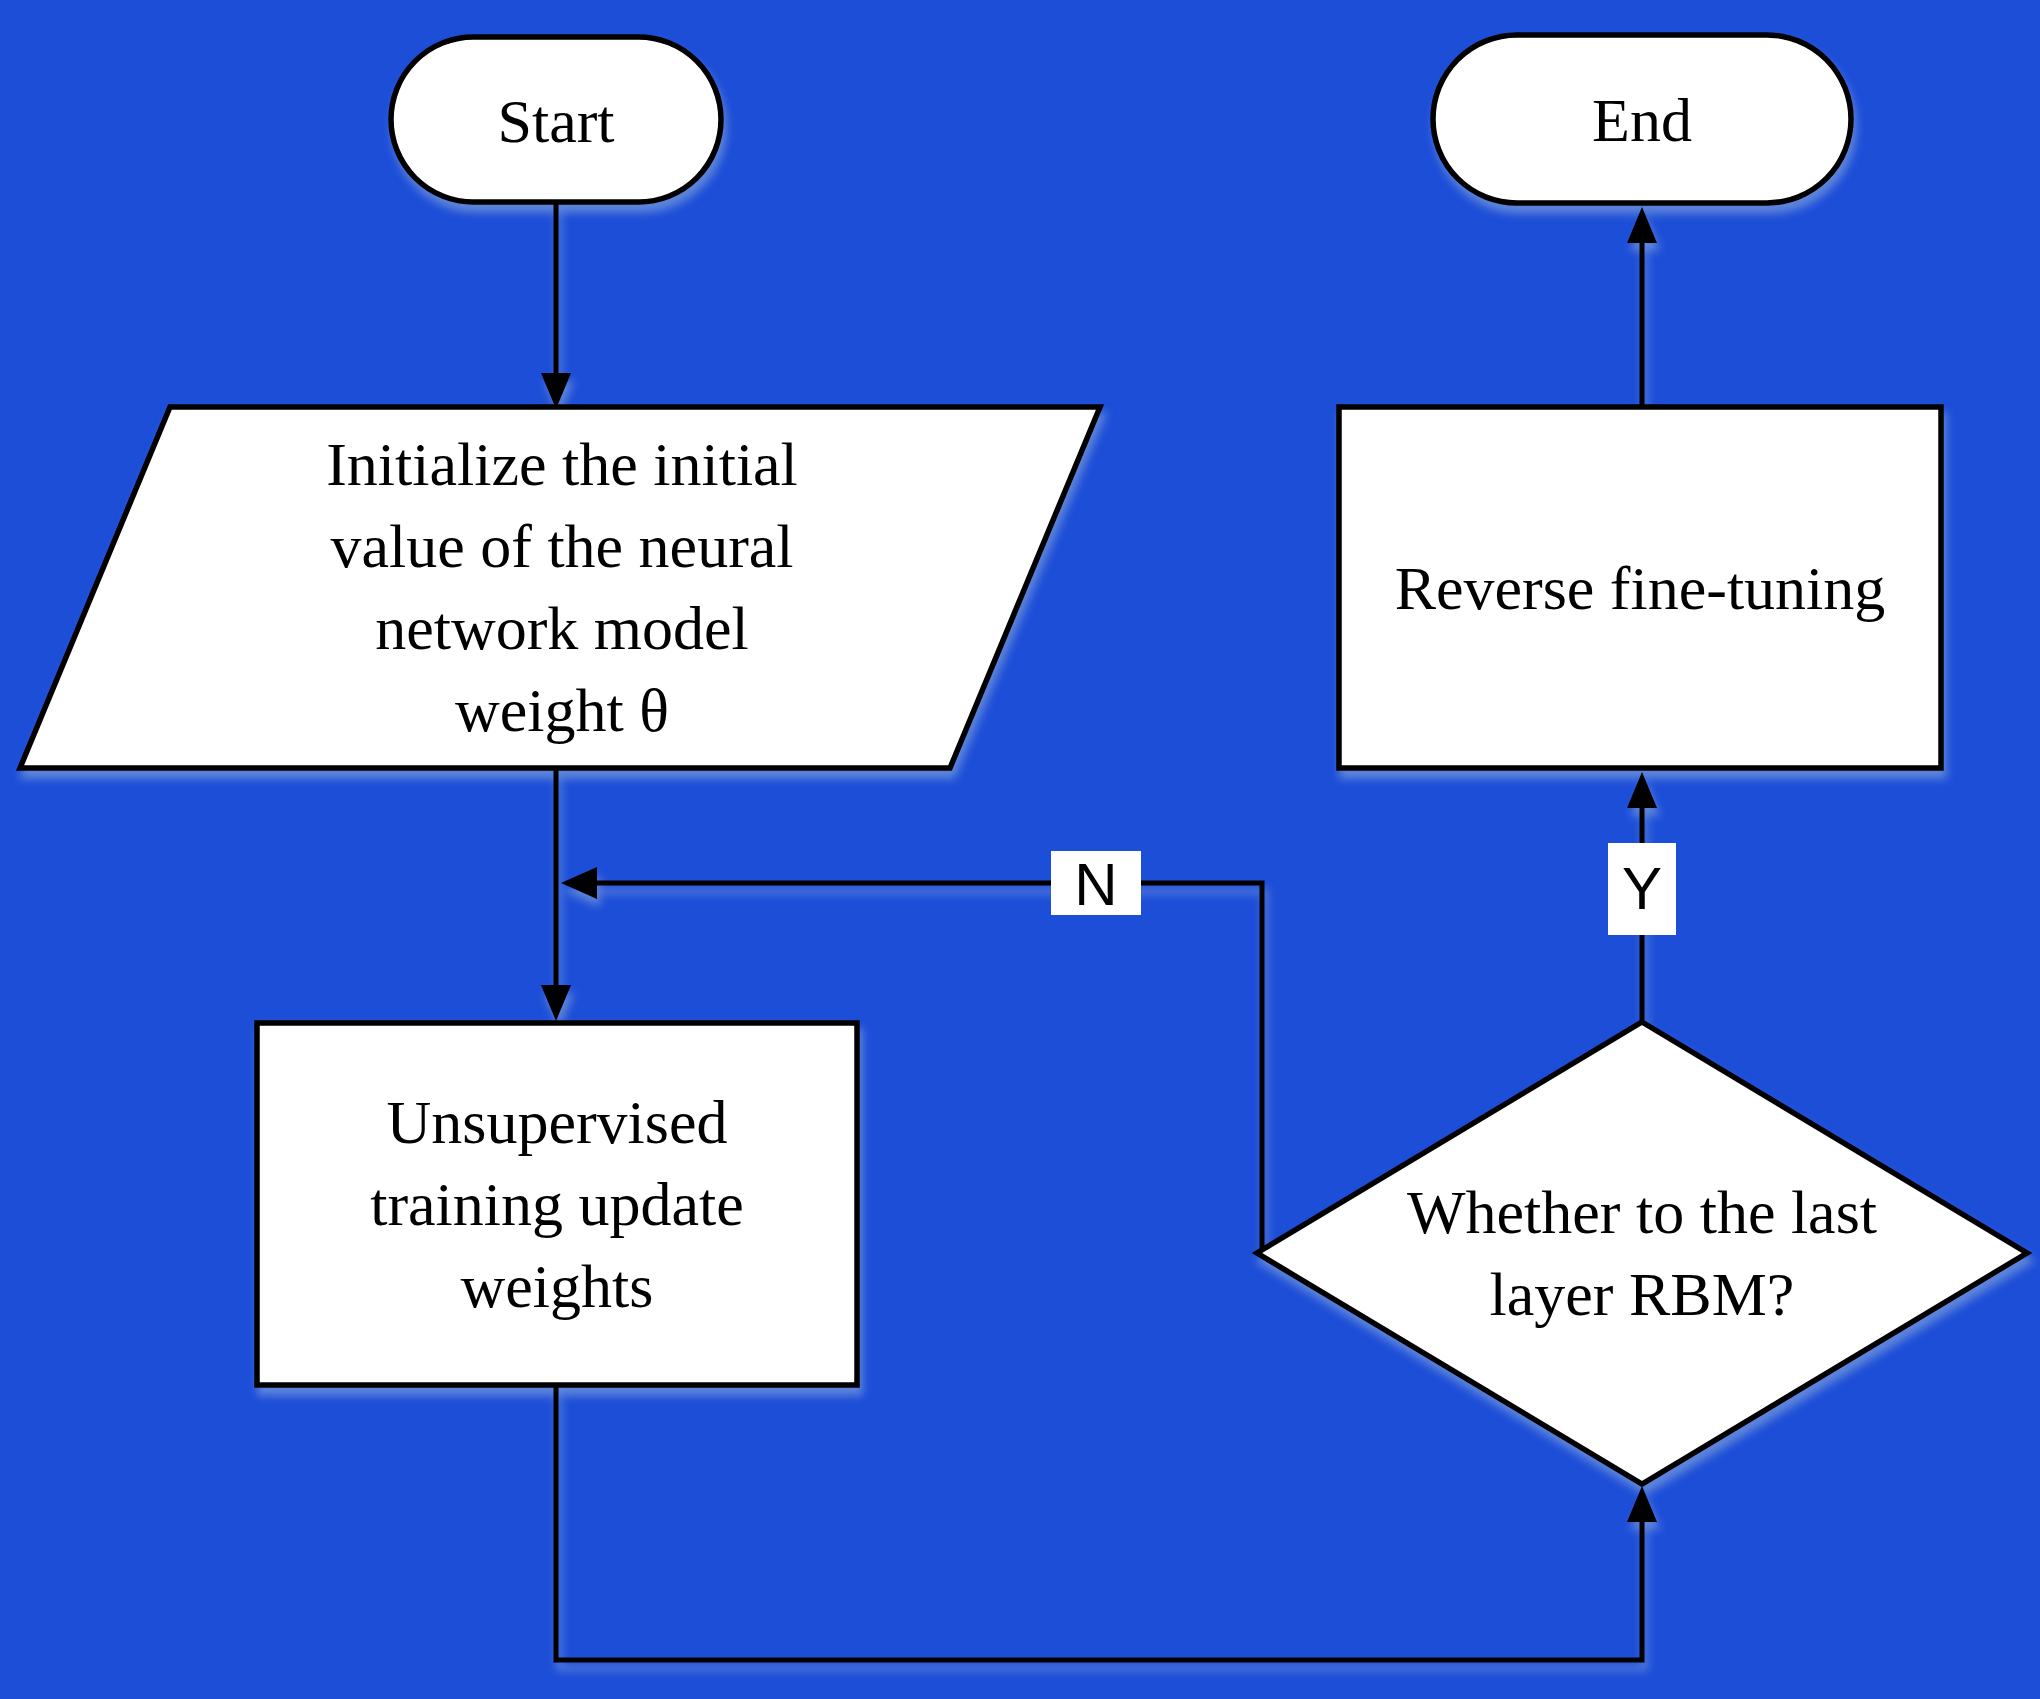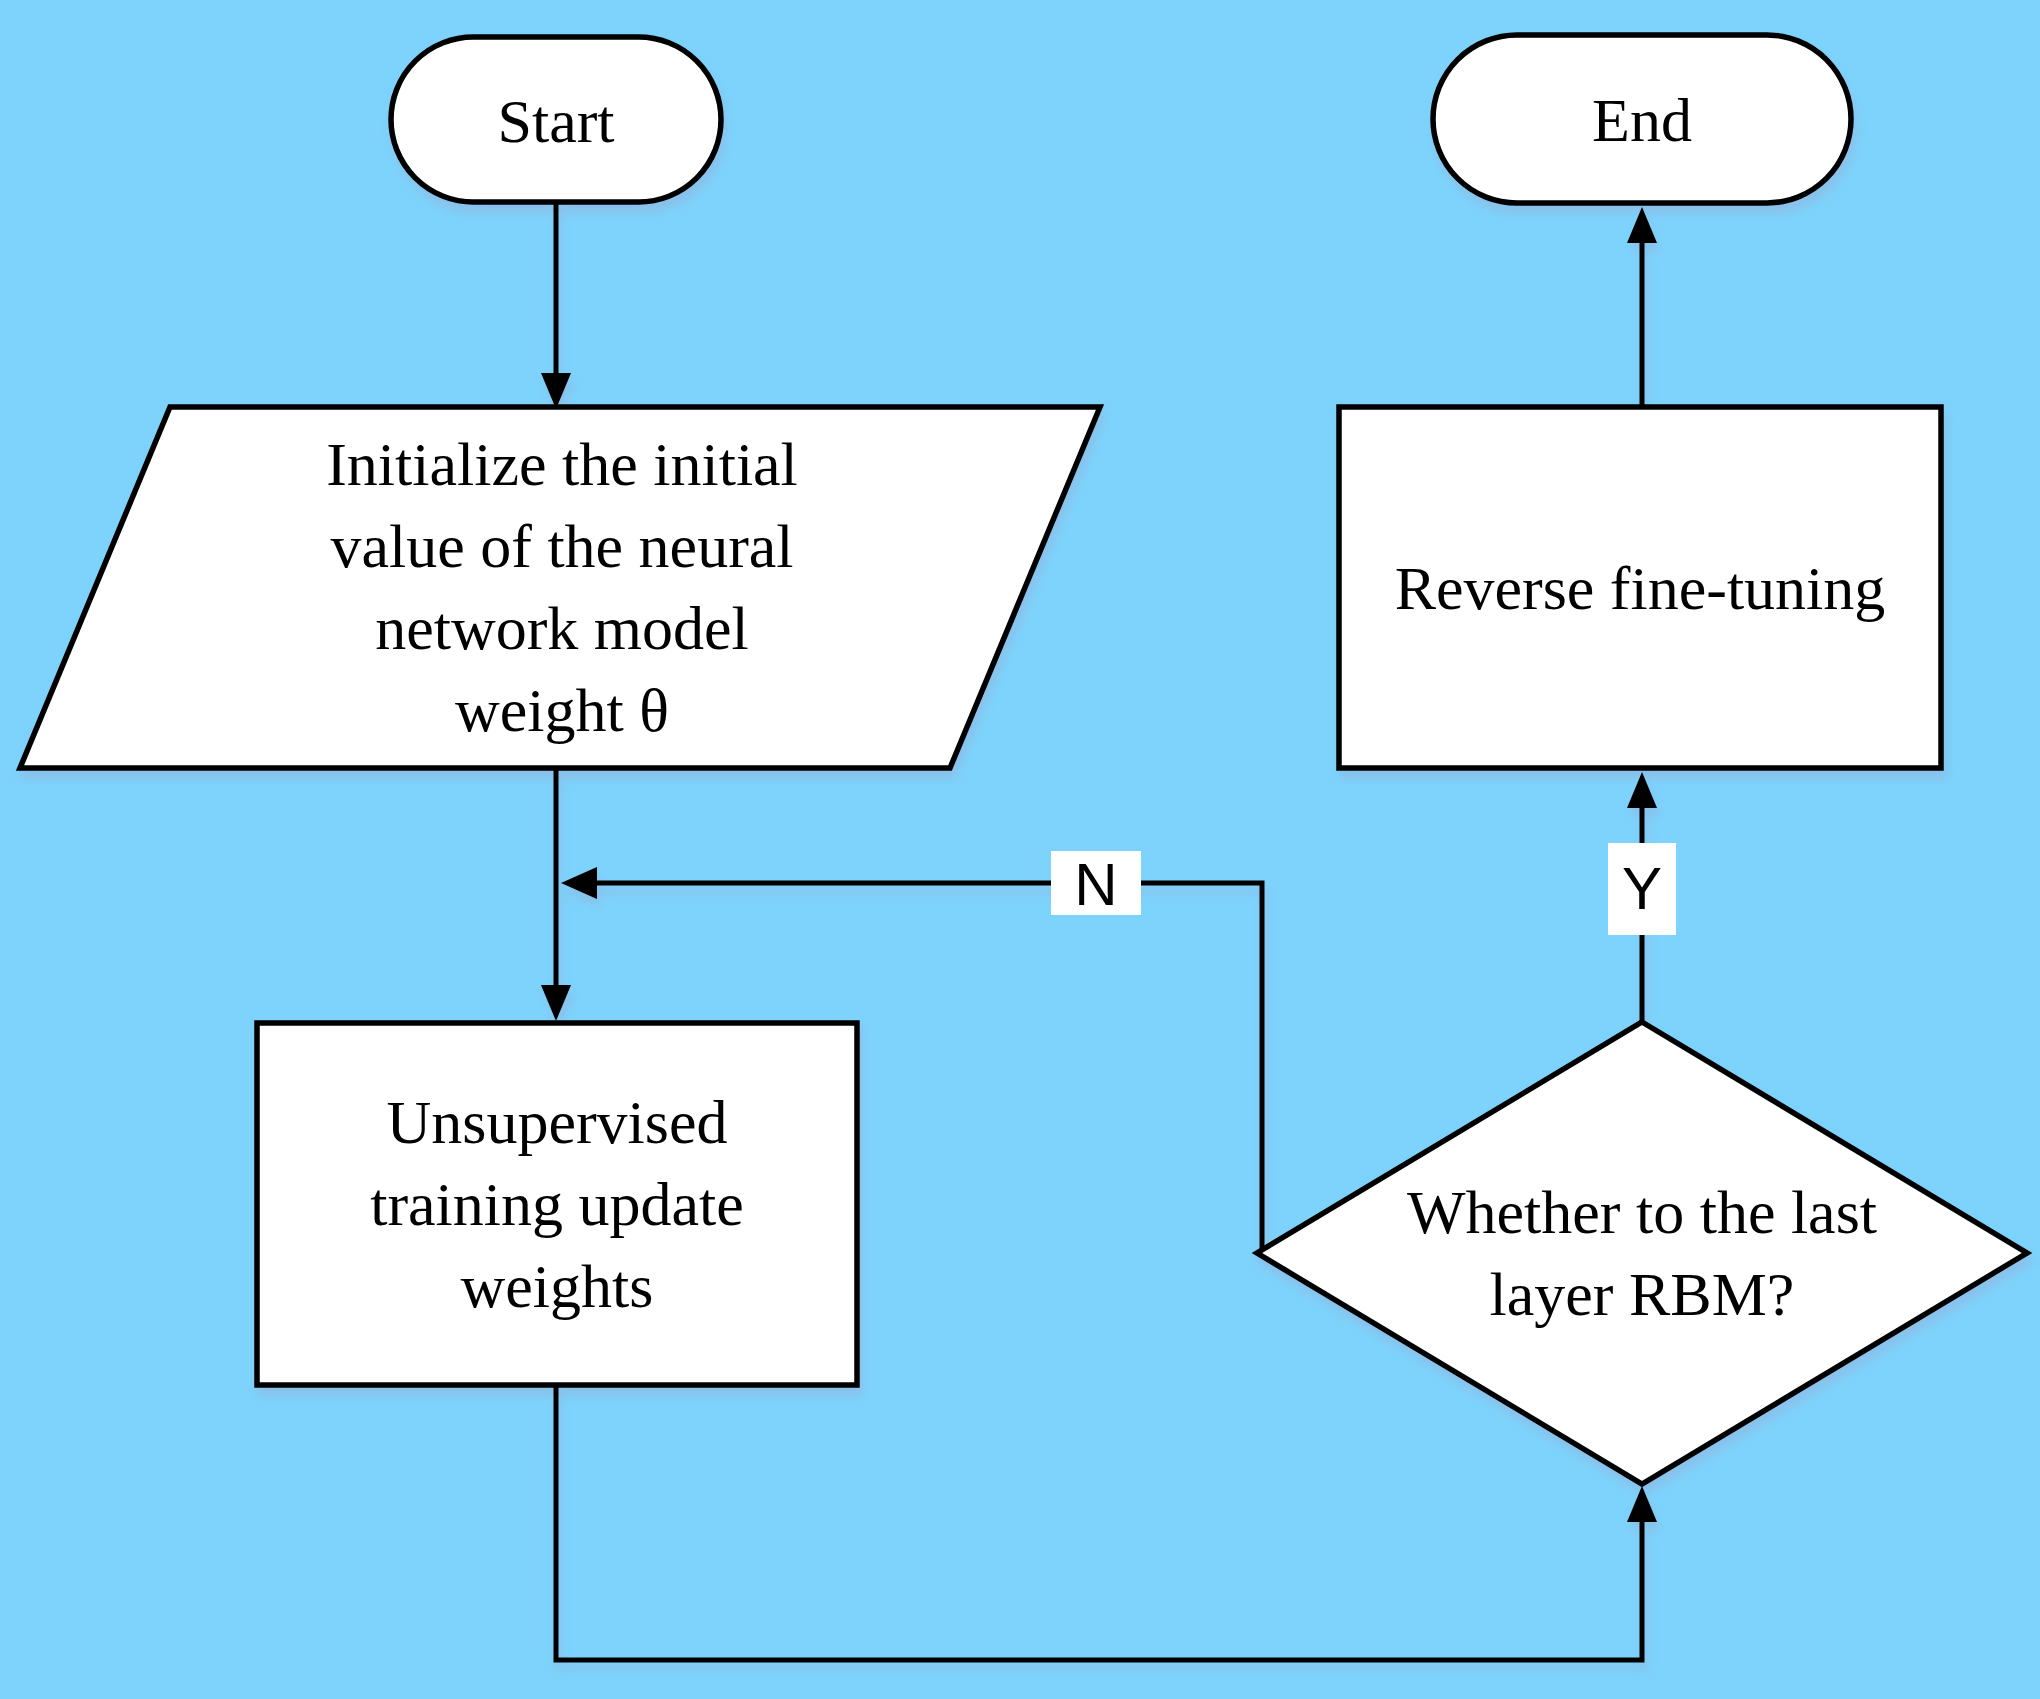--- a/index.html
+++ b/index.html
@@ -4,21 +4,21 @@
 <style>
   html, body {
     margin: 0;
     padding: 0;
     background: #ffffff;
   }
   .stage {
     position: relative;
     width: 2040px;
     height: 1699px;
-    background: #7dd3fc;
+    background: #1d4ed8;
     overflow: hidden;
   }
   svg { display: block; }
 
   
   .shadowed {
     filter: drop-shadow(3px 8px 4px rgba(148, 178, 220, 0.55));
   }
   .shape {
     fill: #ffffff;

